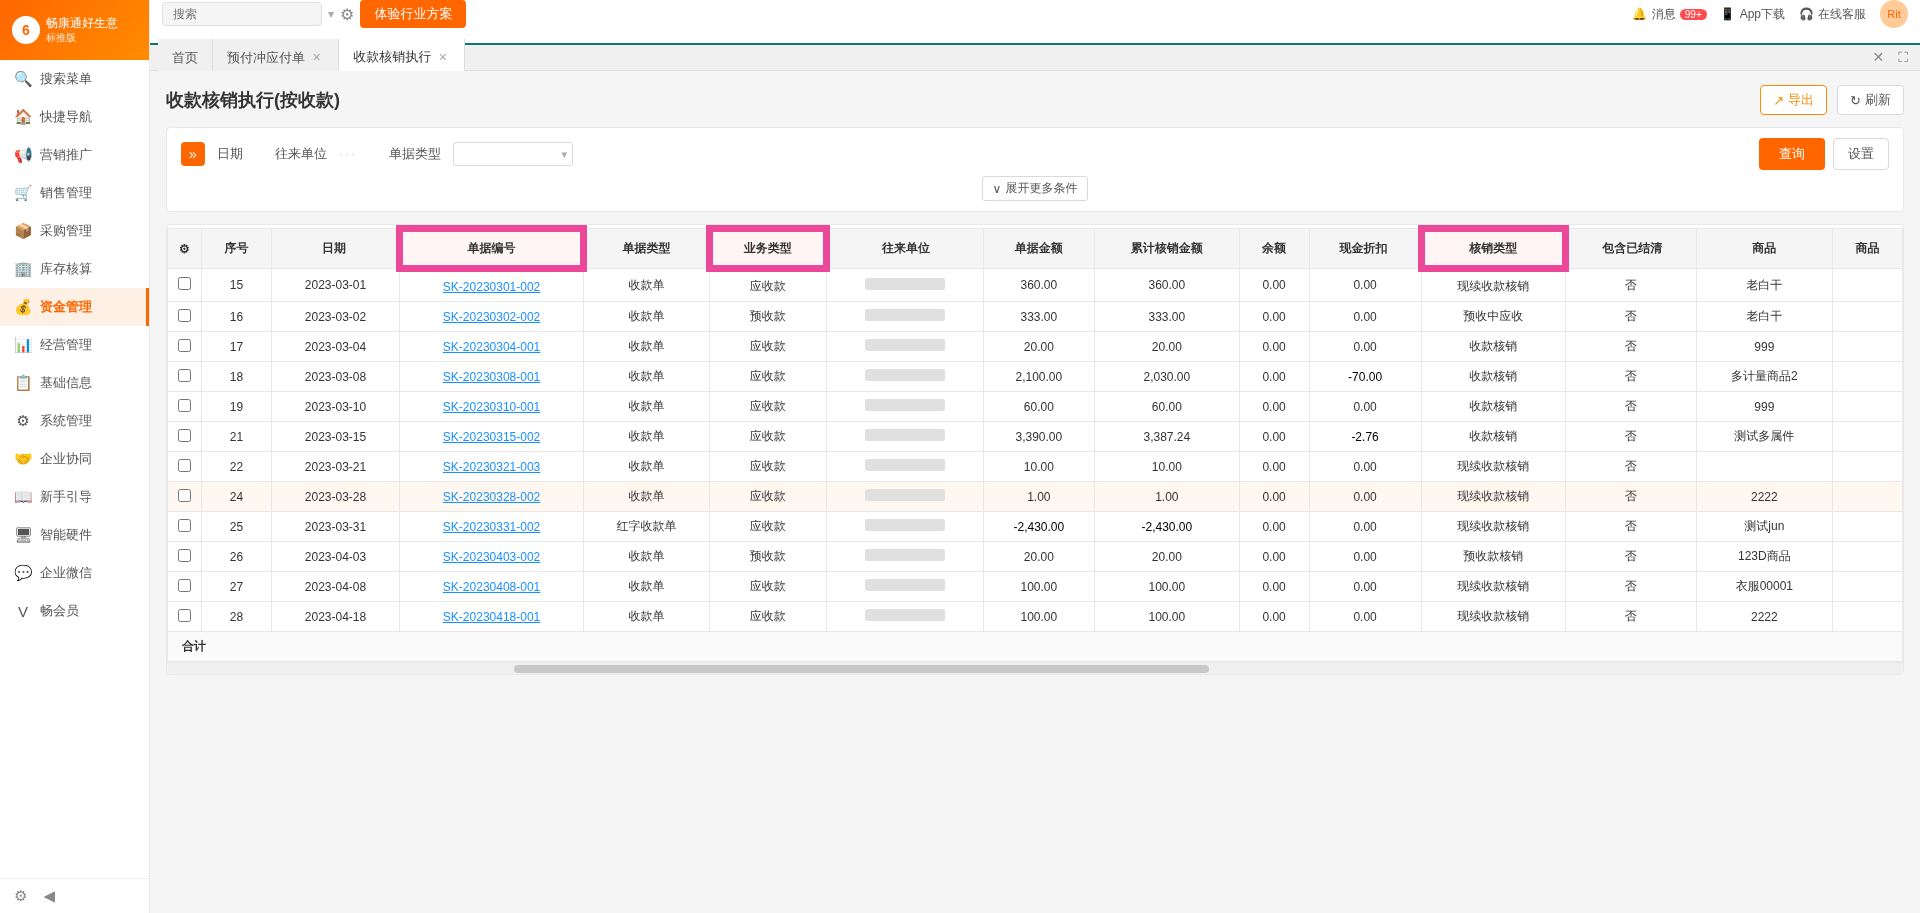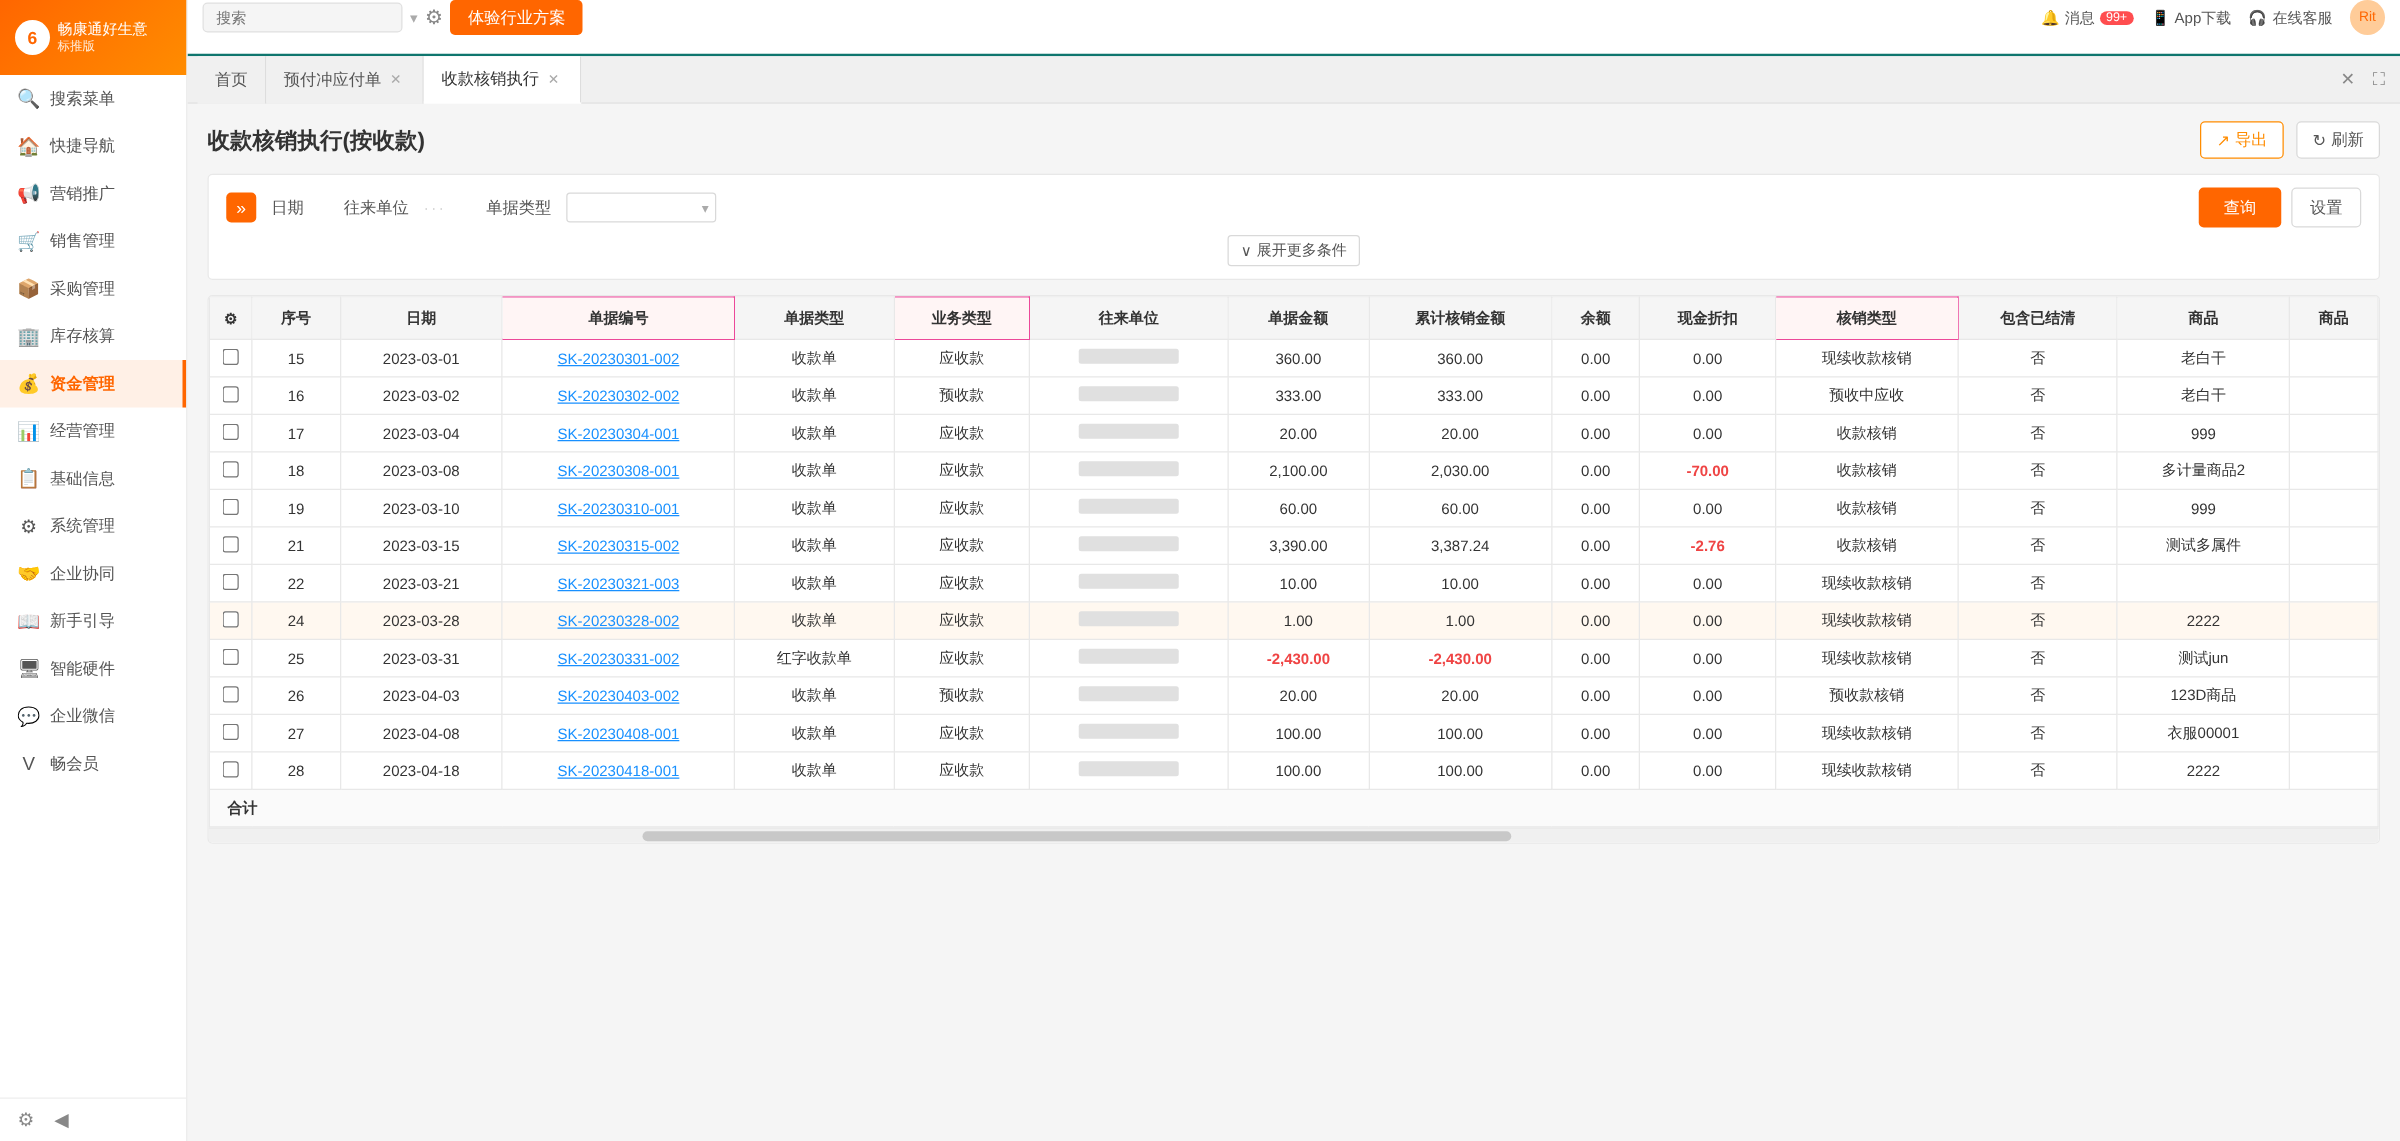--- a/index.html
+++ b/index.html
@@ -81,21 +81,21 @@
       width: 28px; height: 28px; border-radius: 50%;
       background: #ffcc99; display: flex; align-items: center; justify-content: center;
       font-size: 11px; color: #ff6600;
     }
 
     
     .tabbar {
       background: #f0f0f0;
       display: flex; align-items: center;
       border-bottom: 1px solid #ddd;
-      height: 38px; padding: 0 8px;
+      height: 26px; padding: 0 8px;
     }
     .tab {
       display: flex; align-items: center; gap: 4px;
       padding: 0 14px; height: 38px;
       border-right: 1px solid #ddd;
       cursor: pointer; font-size: 13px; color: #555;
       background: #f0f0f0;
     }
     .tab.active { background: #fff; color: #333; border-bottom: 2px solid #fff; margin-bottom: -1px; }
     .tab-close { font-size: 11px; color: #aaa; cursor: pointer; padding: 1px 3px; border-radius: 3px; }
@@ -184,31 +184,31 @@
     thead tr { background: #f5f5f5; }
     th {
       border: 1px solid #e8e8e8;
       padding: 8px 10px;
       text-align: center;
       font-weight: 600;
       color: #333;
       white-space: nowrap;
       position: relative;
     }
-    th.highlighted { border: 1px solid #ec4899; background: #fff5f5; }
+    th.highlighted { border: 7px solid #ec4899; background: #fff5f5; }
     td {
       border: 1px solid #e8e8e8;
       padding: 6px 10px;
       text-align: center;
       white-space: nowrap;
       color: #333;
     }
     tbody tr.row-highlighted { background: #fff8f0; }
     .link-text { color: #1890ff; text-decoration: underline; cursor: pointer; }
-    .text-red { color: #ef4444; font-weight: bold; }
+    .text-red { color: #000000; }
     .text-gray { color: #bbb; display: inline-block; width: 80px; height: 12px; background: #e0e0e0; border-radius: 2px; }
     .col-gear { width: 30px; }
     .tfoot-total { font-weight: 600; background: #fafafa; }
     .table-footer { height: 12px; background: #f0f0f0; border-top: 1px solid #e8e8e8; position: relative; }
     .scrollbar-thumb { position: absolute; left: 20%; width: 40%; height: 8px; top: 2px; background: #c8c8c8; border-radius: 4px; }
   </style>
 </head>
 <body>
 
 <div class="sidebar">

